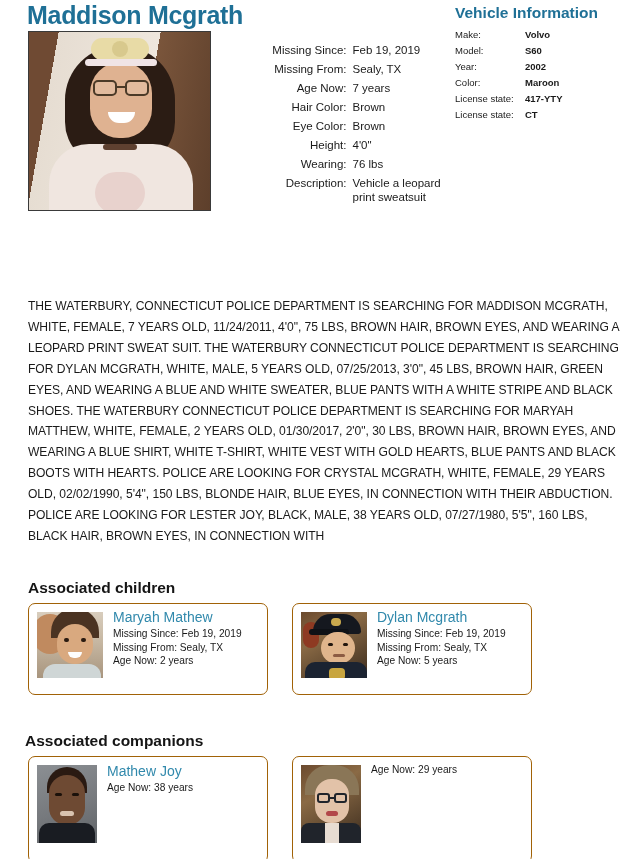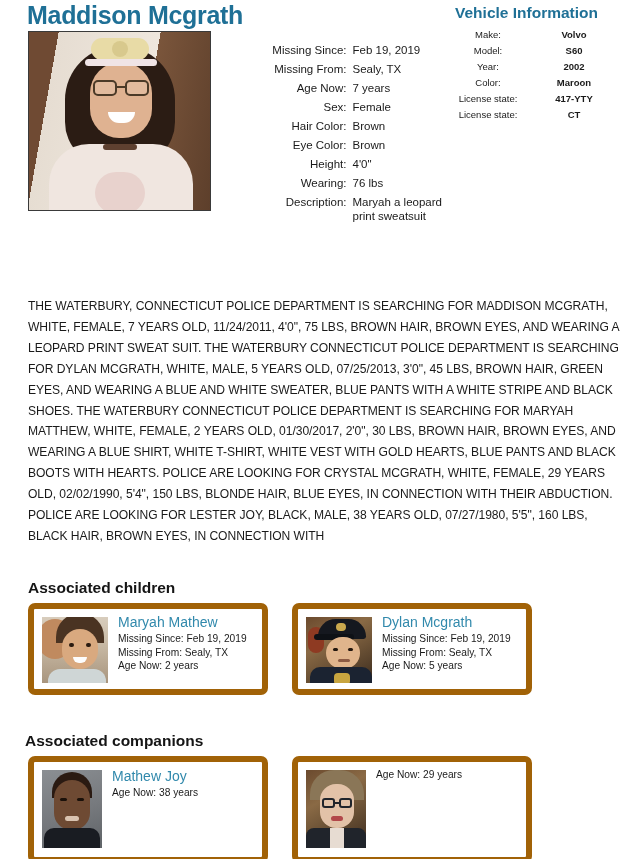--- a/index.html
+++ b/index.html
@@ -87,21 +87,20 @@
     font-weight: bold;
     color: #1f7096;
     line-height: 20px;
     margin-bottom: 6px;
     white-space: nowrap;
   }
   .vehicle table {
     border-collapse: collapse;
     font-size: 9.5px;
     width: 100%;
-    text-align: center;
   }
   .vehicle td {
     vertical-align: top;
     padding: 0 0 5px 0;
     line-height: 11px;
   }
   .vehicle td.vlbl {
     width: 66px;
     padding-right: 4px;
     color: #1a1a1a;
@@ -132,21 +131,21 @@
     color: #151515;
     line-height: 20px;
     white-space: nowrap;
   }
   #heading-children { left: 28px; top: 578px; }
   #heading-companions { left: 25px; top: 731px; }
 
   
   .card {
     position: absolute;
-    border: 6px solid #a16207;
+    border: 1px solid #a16207;
     border-radius: 7px;
     background: #ffffff;
     box-sizing: border-box;
     overflow: hidden;
   }
   .card-children { width: 240px; height: 92px; top: 603px; }
   .card-companions { width: 240px; height: 107px; top: 756px; }
   .card-col-left { left: 28px; }
   .card-col-right { left: 292px; }
 
@@ -236,42 +235,38 @@
     </tr>
     <tr>
       <td class="lbl">Missing From:</td>
       <td class="val">Sealy, TX</td>
     </tr>
     <tr>
       <td class="lbl">Age Now:</td>
       <td class="val">7 years</td>
     </tr>
     <tr>
-      <td class="lbl">Sex:</td>
-      <td class="val">Female</td>
-    </tr>
-    <tr>
       <td class="lbl">Hair Color:</td>
       <td class="val">Brown</td>
     </tr>
     <tr>
       <td class="lbl">Eye Color:</td>
       <td class="val">Brown</td>
     </tr>
     <tr>
       <td class="lbl">Height:</td>
       <td class="val">4'0"</td>
     </tr>
     <tr>
       <td class="lbl">Wearing:</td>
       <td class="val">76 lbs</td>
     </tr>
     <tr>
       <td class="lbl">Description:</td>
-      <td class="val" style="width:80px;">Maryah a leopard print sweatsuit</td>
+      <td class="val" style="width:80px;">Vehicle a leopard print sweatsuit</td>
     </tr>
   </tbody>
 </table>
 
 <div class="vehicle">
   <div class="vehicle-title">Vehicle Information</div>
   <table>
     <tbody>
       <tr>
         <td class="vlbl">Make:</td>

